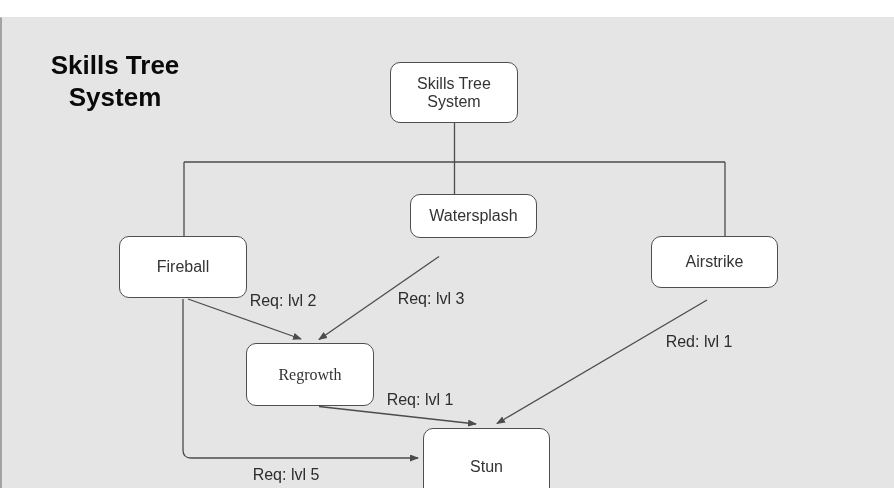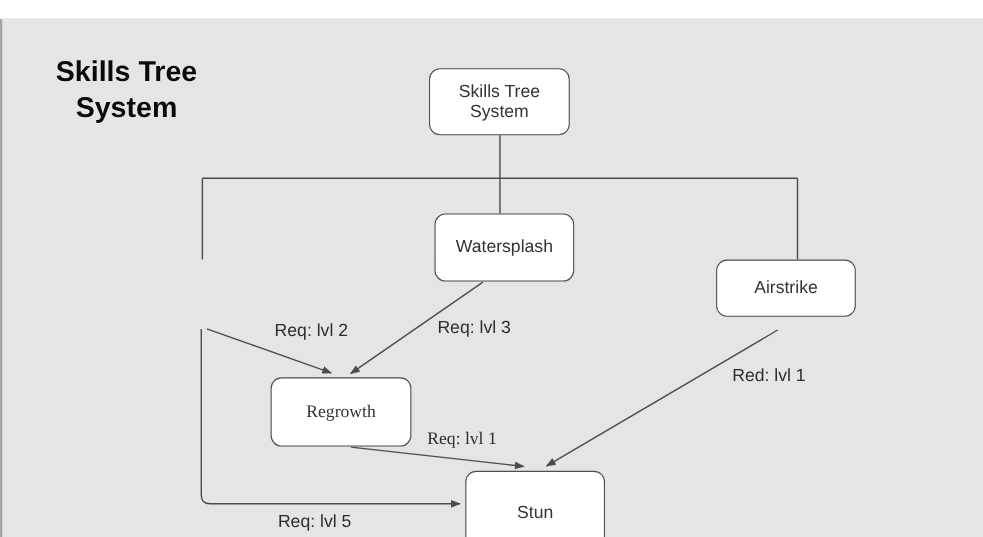--- a/index.html
+++ b/index.html
@@ -78,40 +78,43 @@
 
     <path d="M317,388.5 L474,406" fill="none" stroke="#4c4c4c" stroke-width="1.3" marker-end="url(#arrow)"></path>
 
     <path d="M181,281 L181,432 Q181,440 189,440 L416,440" fill="none" stroke="#4c4c4c" stroke-width="1.3" marker-end="url(#arrow)"></path>
   </svg>
 
   <div class="node" style="left:388px; top:44px; width:128px; height:61px;">
     <span>Skills Tree System</span>
   </div>
 
-  <div class="node" style="left:393px; top:176px; width:127px; height:62px;">
+  <div class="node" style="left:408px; top:176px; width:127px; height:44px;">
     <span>Watersplash</span>
   </div>
 
+  <div class="node" style="left:117px; top:218px; width:128px; height:62px;">
+    <span>Fireball</span>
+  </div>
 
   <div class="node" style="left:649px; top:218px; width:127px; height:52px;">
     <span>Airstrike</span>
   </div>
 
   <div class="node" style="left:244px; top:325px; width:128px; height:63px;font-family:Liberation Serif, serif;">
     <span>Regrowth</span>
   </div>
 
   <div class="node" style="left:421px; top:410px; width:127px; height:78px;">
     <span>Stun</span>
   </div>
 
   <div class="edge-label" style="left:281px; top:283px;">Req: lvl 2</div>
 
   <div class="edge-label" style="left:429px; top:281px;">Req: lvl 3</div>
 
   <div class="edge-label" style="left:697px; top:324px;">Red: lvl 1</div>
 
-  <div class="edge-label" style="left:418px; top:382px;font-family:Liberation Serif, serif;">Req: lvl 1</div>
+  <div class="edge-label" style="left:418px; top:382px;">Req: lvl 1</div>
 
   <div class="edge-label" style="left:284px; top:457px;">Req: lvl 5</div>
 
 </div>
 
 </body></html>

